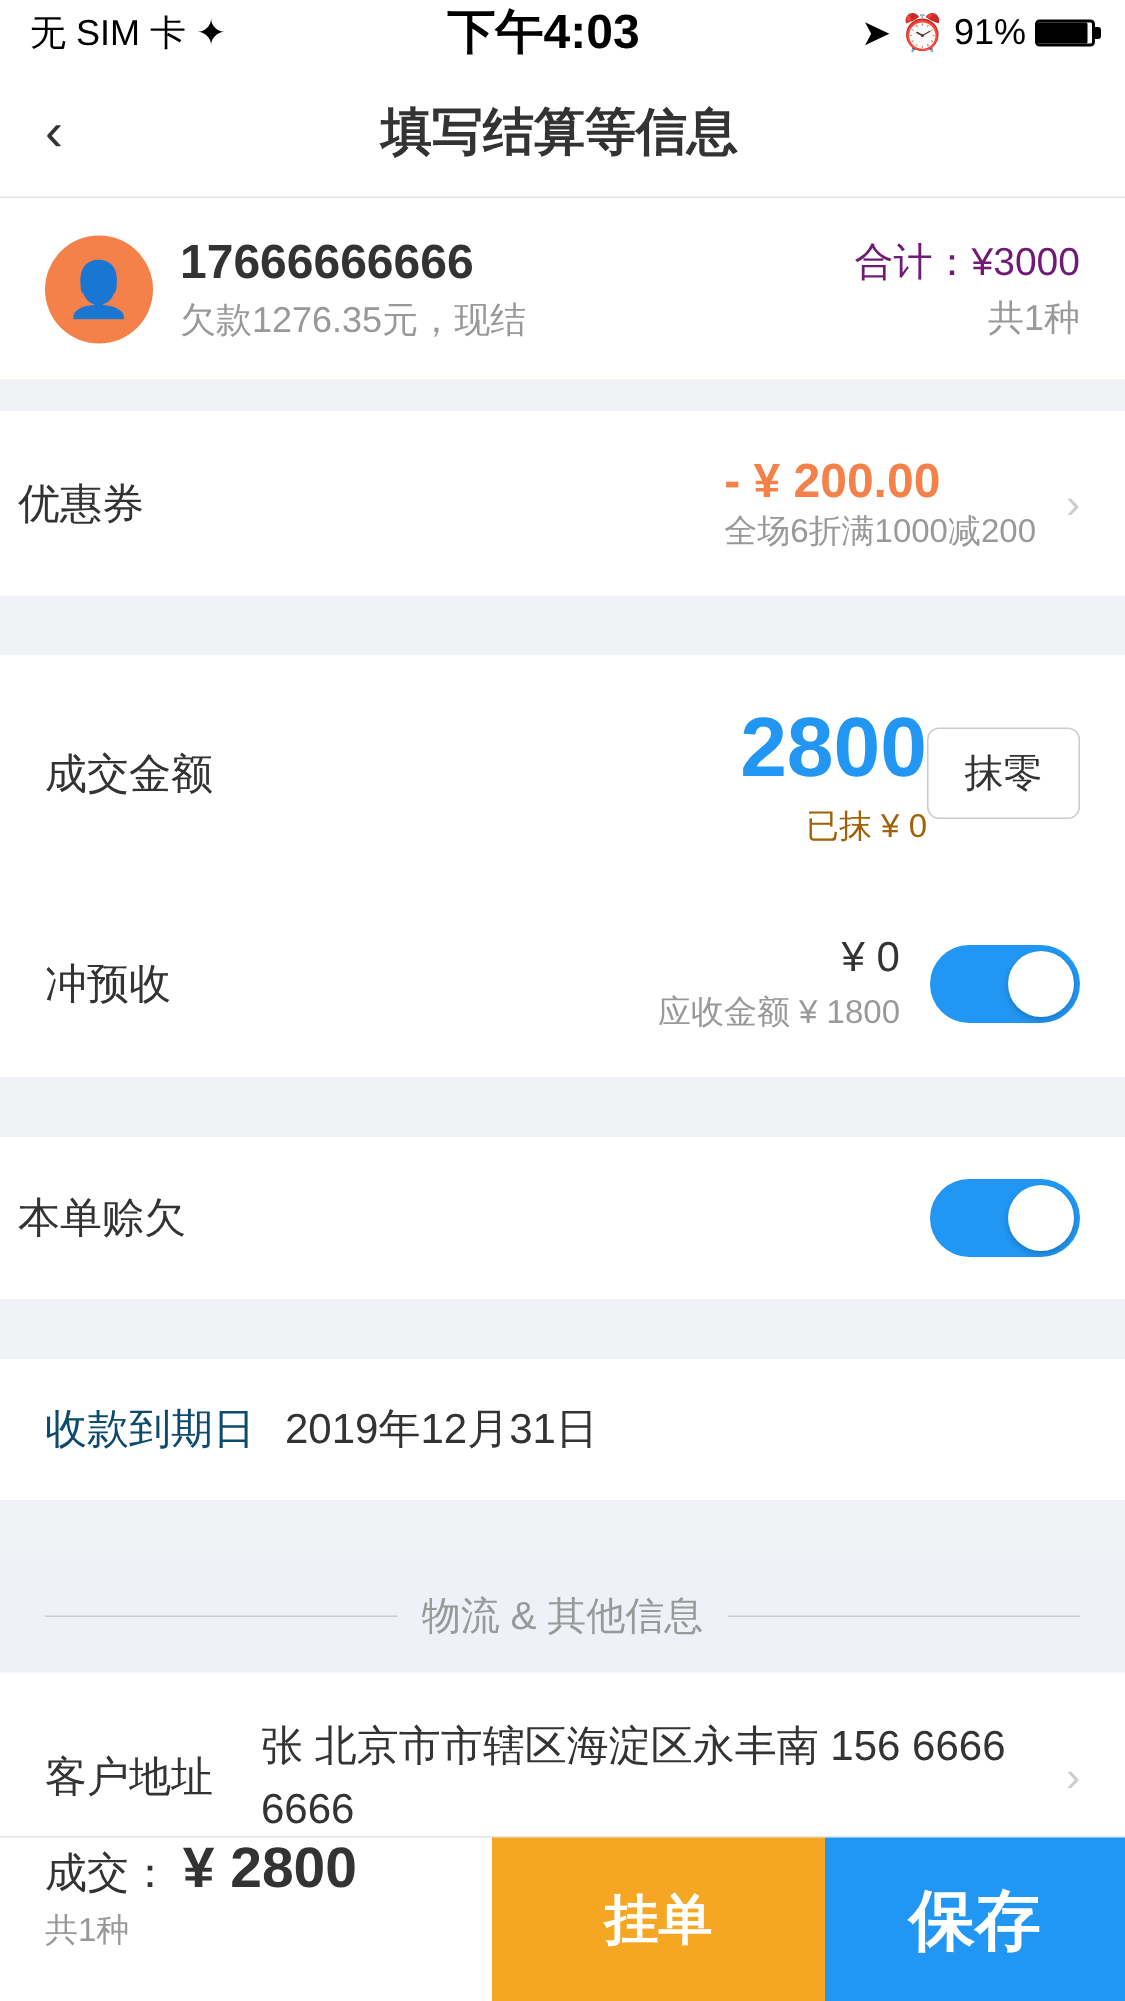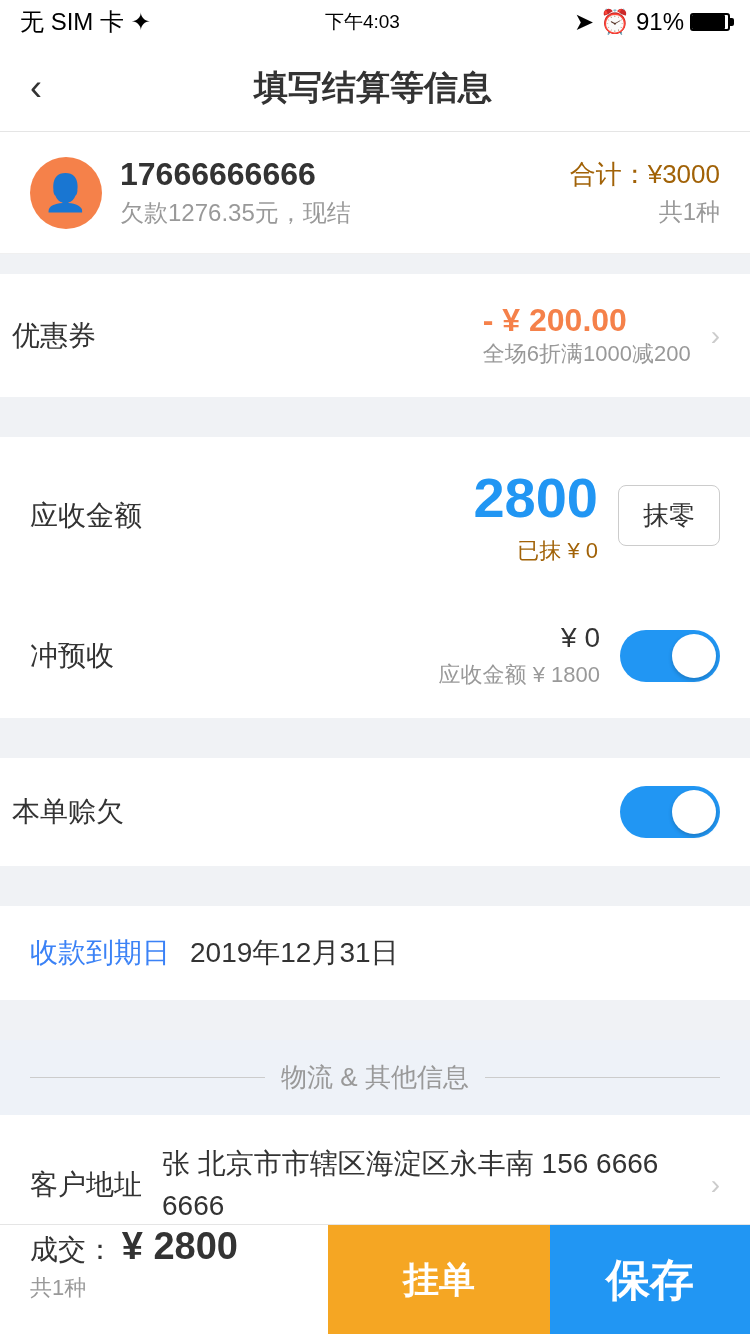--- a/index.html
+++ b/index.html
@@ -19,21 +19,21 @@
       height: 44px;
       background: #fff;
       display: flex;
       align-items: center;
       justify-content: space-between;
       padding: 0 20px;
       font-size: 24px;
       color: #000;
     }
     .status-left { display: flex; align-items: center; gap: 8px; }
-    .status-center { font-size: 19px; font-weight: 400; }
+    .status-center { font-size: 32px; font-weight: 700; }
     .status-right { display: flex; align-items: center; gap: 6px; font-size: 24px; }
     .battery {
       width: 40px; height: 18px; border: 2px solid #000; border-radius: 3px;
       position: relative; display: inline-flex; align-items: center;
     }
     .battery::after {
       content: ''; position: absolute; right: -6px; top: 50%;
       transform: translateY(-50%);
       width: 4px; height: 8px; background: #000; border-radius: 0 2px 2px 0;
     }
@@ -89,21 +89,21 @@
       display: flex; align-items: center; justify-content: center;
       flex-shrink: 0;
     }
     .avatar-icon {
       font-size: 36px; color: #fff; line-height: 1;
     }
     .customer-info {}
     .customer-phone { font-size: 32px; font-weight: 600; color: #333; }
     .customer-desc { font-size: 24px; color: #999; margin-top: 4px; }
     .customer-right { text-align: right; }
-    .total-label { font-size: 26px; color: #a16207; }
+    .total-label { font-size: 26px; color: #701a75; }
     .total-count { font-size: 24px; color: #999; margin-top: 4px; }
 
     
     .section-white {
       background: #fff;
       margin-bottom: 20px;
     }
 
     
     .row {
@@ -131,21 +131,21 @@
       align-items: center;
       justify-content: space-between;
       padding: 28px 30px;
       background: #fff;
     }
     .deal-amount {
       font-size: 56px;
       font-weight: 600;
       color: #2196f3;
     }
-    .deal-right { display: flex; align-items: center; gap: 20px; }
+    .deal-right { display: flex; align-items: center; }
     .deal-sub { font-size: 22px; color: #a16207; text-align: right; margin-top: 6px; }
     .btn-round {
       border: 1px solid #ccc;
       border-radius: 8px;
       padding: 12px 24px;
       font-size: 26px;
       color: #333;
       background: #fff;
       cursor: pointer;
       white-space: nowrap;
@@ -196,21 +196,21 @@
     }
 
     
     .due-row {
       display: flex;
       align-items: center;
       padding: 28px 30px;
       background: #fff;
       gap: 20px;
     }
-    .due-label { font-size: 28px; color: #3b82f6; white-space: nowrap; }
+    .due-label { font-size: 28px; color: #0c4a6e; white-space: nowrap; }
     .due-value { font-size: 28px; color: #333; }
 
     
     .logistics-header {
       background: #eef2f8;
       text-align: center;
       padding: 20px 30px;
       font-size: 26px;
       color: #999;
       display: flex;
@@ -224,20 +224,21 @@
       background: #ccc;
     }
 
     
     .address-row {
       display: flex;
       align-items: center;
       justify-content: space-between;
       padding: 28px 30px;
       background: #fff;
+      gap: 12px;
     }
     .address-label { font-size: 28px; color: #333; white-space: nowrap; flex-shrink: 0; margin-right: 20px; }
     .address-value { font-size: 28px; color: #333; flex: 1; line-height: 1.5; }
 
     
     .bottom-bar {
       position: fixed;
       bottom: 0;
       left: 0;
       width: 750px;
@@ -334,21 +335,21 @@
         </div>
         <span class="chevron">›</span>
       </div>
     </div>
   </div>
 
   <div class="divider"></div>
 
   <div class="section-white">
     <div class="deal-row">
-      <div class="row-label">应收金额</div>
+      <div class="row-label">成交金额</div>
       <div class="deal-right">
         <div>
           <div class="deal-amount">2800</div>
           <div class="deal-sub">已抹  ¥ 0</div>
         </div>
         <button class="btn-round">抹零</button>
       </div>
     </div>
 
     <div class="chongyu-row">

